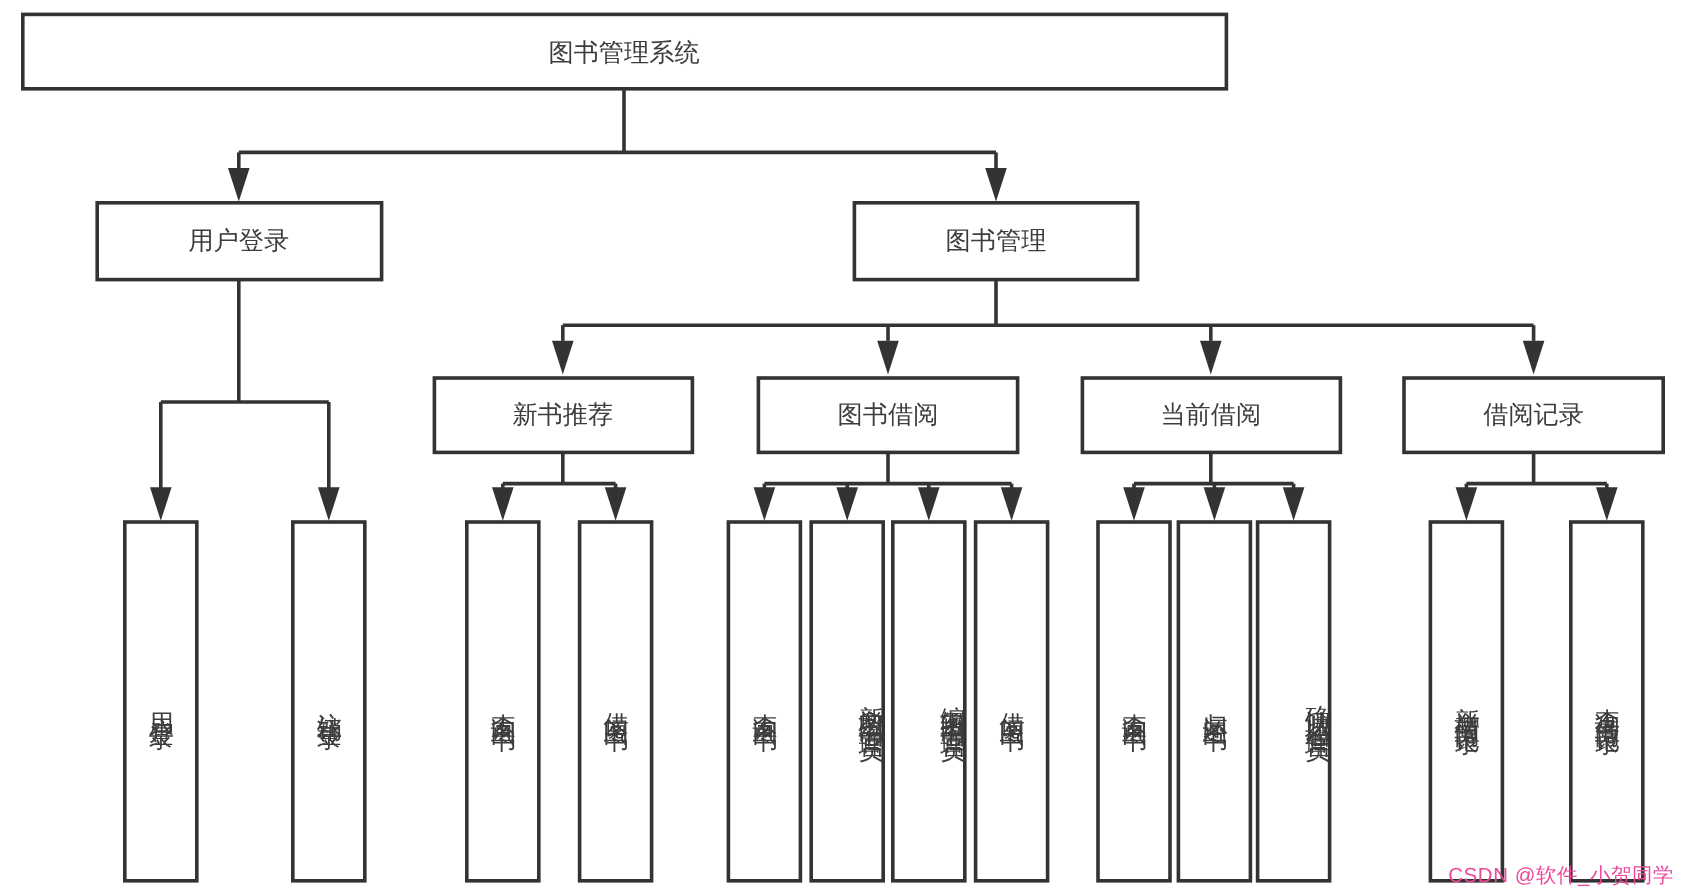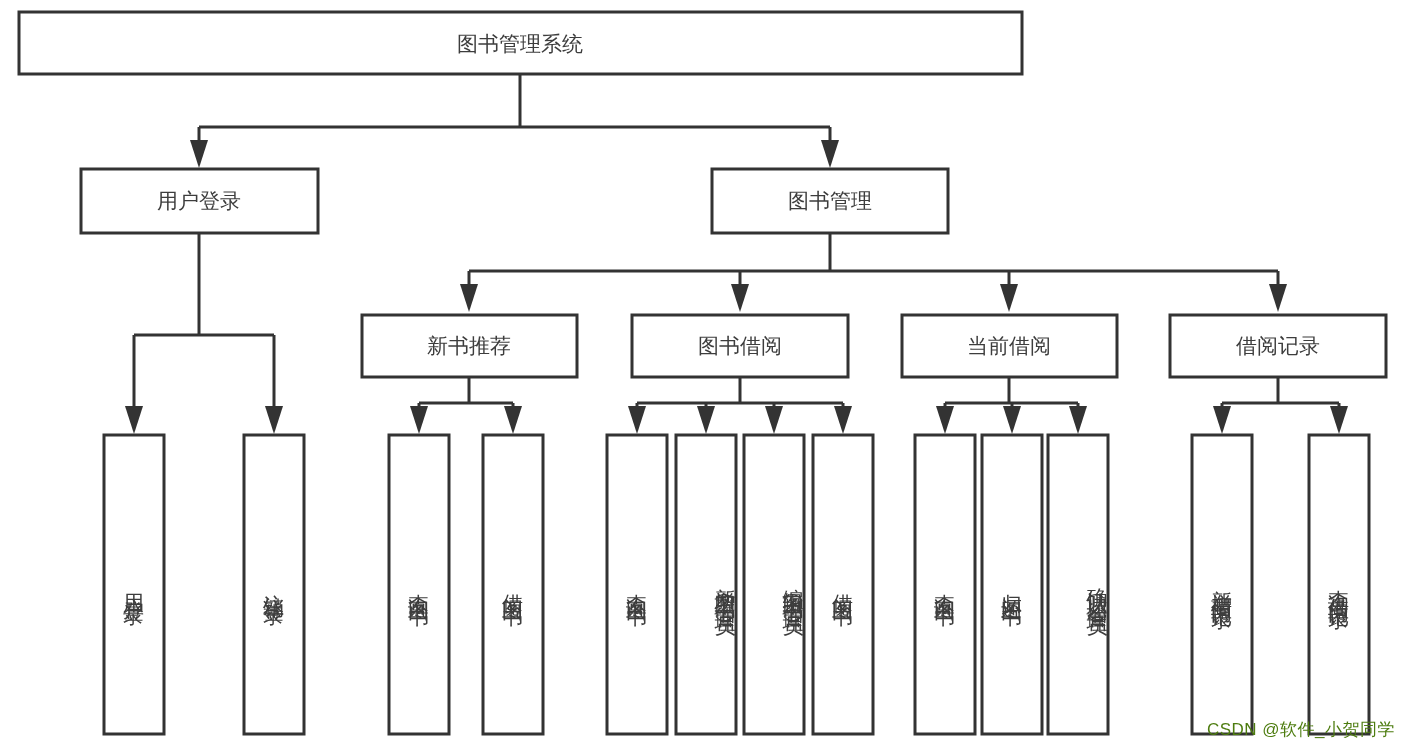--- a/index.html
+++ b/index.html
@@ -47,21 +47,21 @@
     fill: #3d3d3d;
     text-anchor: middle;
     dominant-baseline: middle;
   }
   .watermark {
     position: absolute;
     right: 10px;
     bottom: 6px;
     font-family: "Liberation Sans", "DejaVu Sans", sans-serif;
     font-size: 17px;
-    color: #4d7c0f;
+    color: #ec4899;
     white-space: nowrap;
     letter-spacing: 0.5px;
   }
   
   .leaf-text {
     position: absolute;
     writing-mode: vertical-rl;
     text-orientation: upright;
     font-family: "Liberation Sans", "DejaVu Sans", sans-serif;
     font-size: 21px;

